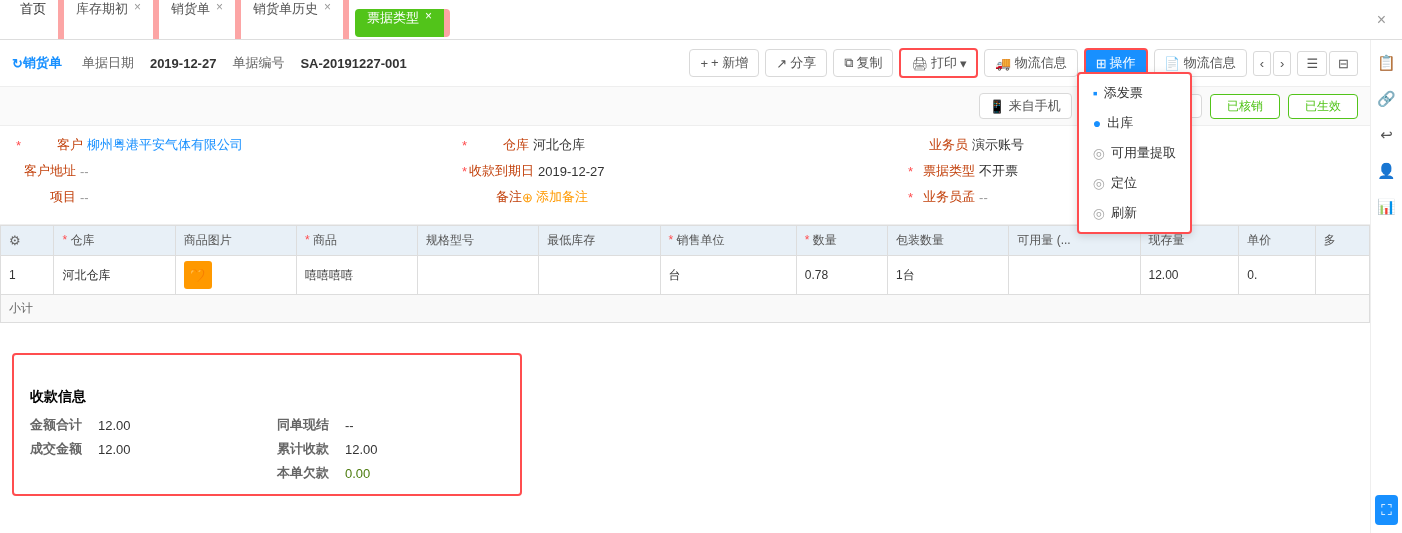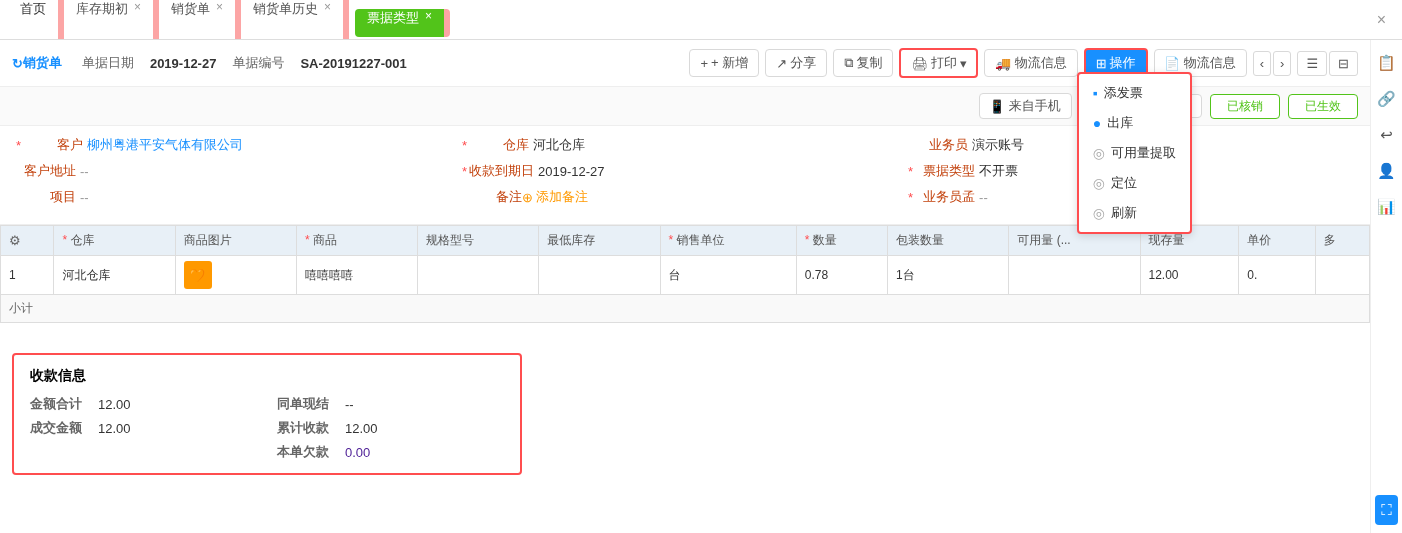--- a/index.html
+++ b/index.html
@@ -87,26 +87,26 @@
     tr.subtotal-row td { background: #f9f9f9; color: #666; }
     .gear-icon { color: #666; cursor: pointer; }
     .product-img { width: 28px; height: 28px; background: #ff9900; border-radius: 3px; display: flex; align-items: center; justify-content: center; }
 
     
     .summary-area {
       position: relative; border: 2px solid #ff4d4f; margin: 8px 12px;
       padding: 12px 16px; border-radius: 4px; background: #fff;
       max-width: 510px;
     }
-    .summary-title { font-weight: bold; margin-bottom: 10px; font-size: 14px; }
+    .summary-title { font-weight: bold; margin-bottom: 10px; font-size: 14px; margin-top: 21px; }
     .summary-grid { display: grid; grid-template-columns: 1fr 1fr; gap: 6px 20px; }
     .summary-row { display: flex; align-items: center; gap: 8px; }
     .sum-label { color: #666; min-width: 60px; font-weight: bold; }
     .sum-value { color: #333; }
-    .sum-value.red { color: #4c1d95; }
+    .sum-value.red { color: #4d7c0f; }
     .sum-value.date { color: #1890ff; }
 
     
     .dropdown-overlay {
       position: absolute; top: 72px; right: 210px; z-index: 1000;
       background: #fff; border: 2px solid #ff4d4f; border-radius: 4px;
       box-shadow: 0 2px 8px rgba(0,0,0,0.15); min-width: 110px;
       padding: 4px 0;
     }
     .dropdown-item {

